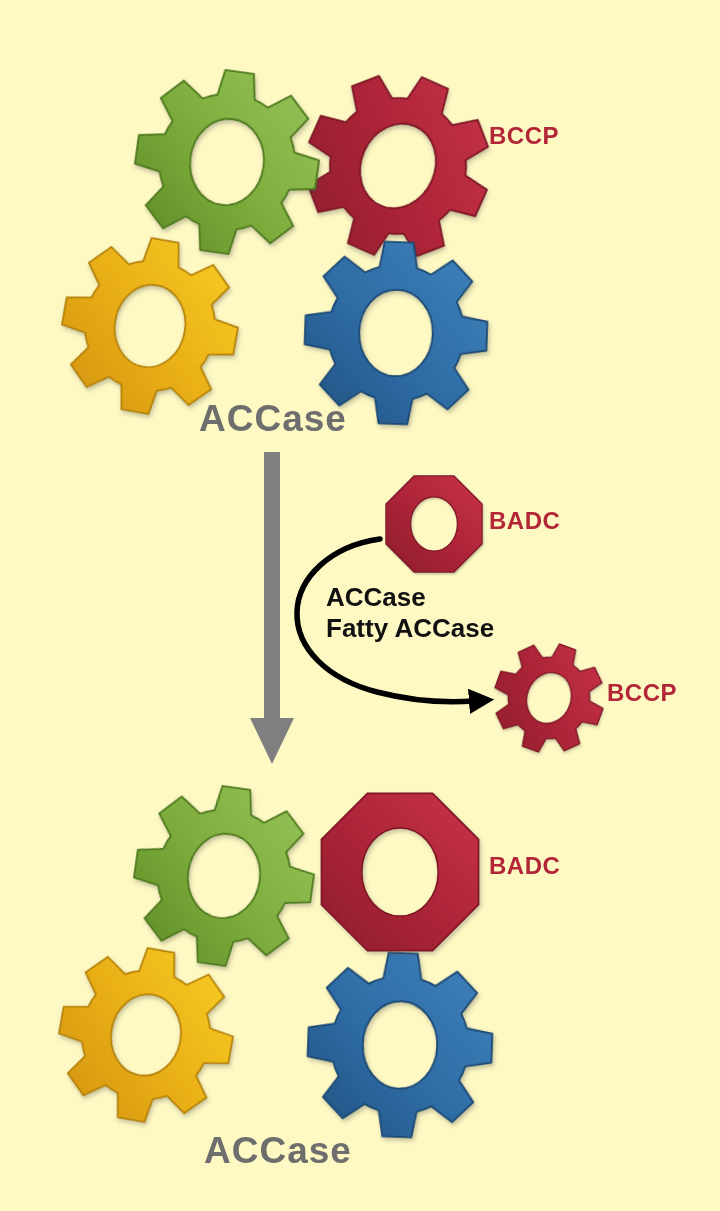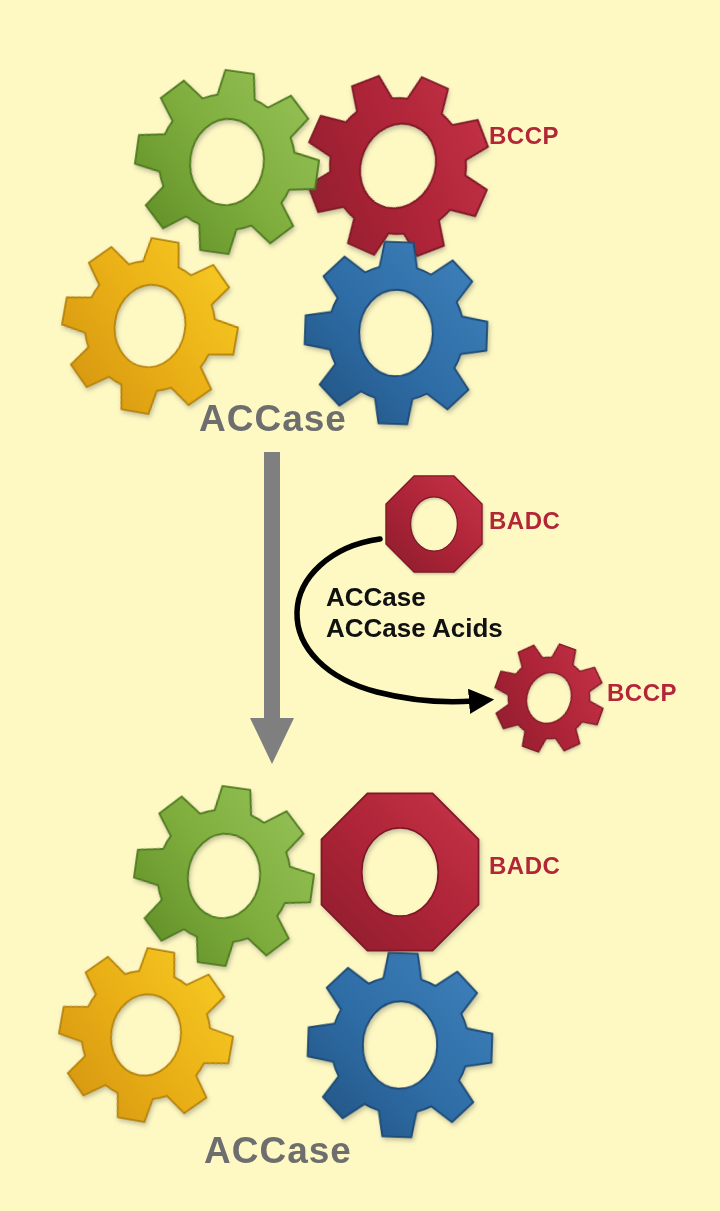--- a/index.html
+++ b/index.html
@@ -88,21 +88,21 @@
   </svg>
 
   <div class="label red-label" style="left:489px;top:122px;">BCCP</div>
 
   <div class="label gray-label" style="left:173px;top:398px;width:200px;">ACCase</div>
 
   <div class="label red-label" style="left:489px;top:507px;">BADC</div>
 
   <div class="annotation" style="left:326px;top:582px;">
     <div>ACCase</div>
-    <div>ACCase Acids</div>
+    <div>Fatty ACCase</div>
   </div>
 
   <div class="label red-label" style="left:607px;top:679px;">BCCP</div>
 
   <div class="label red-label" style="left:489px;top:852px;">BADC</div>
 
   <div class="label gray-label" style="left:178px;top:1130px;width:200px;">ACCase</div>
 
 </div>
 

